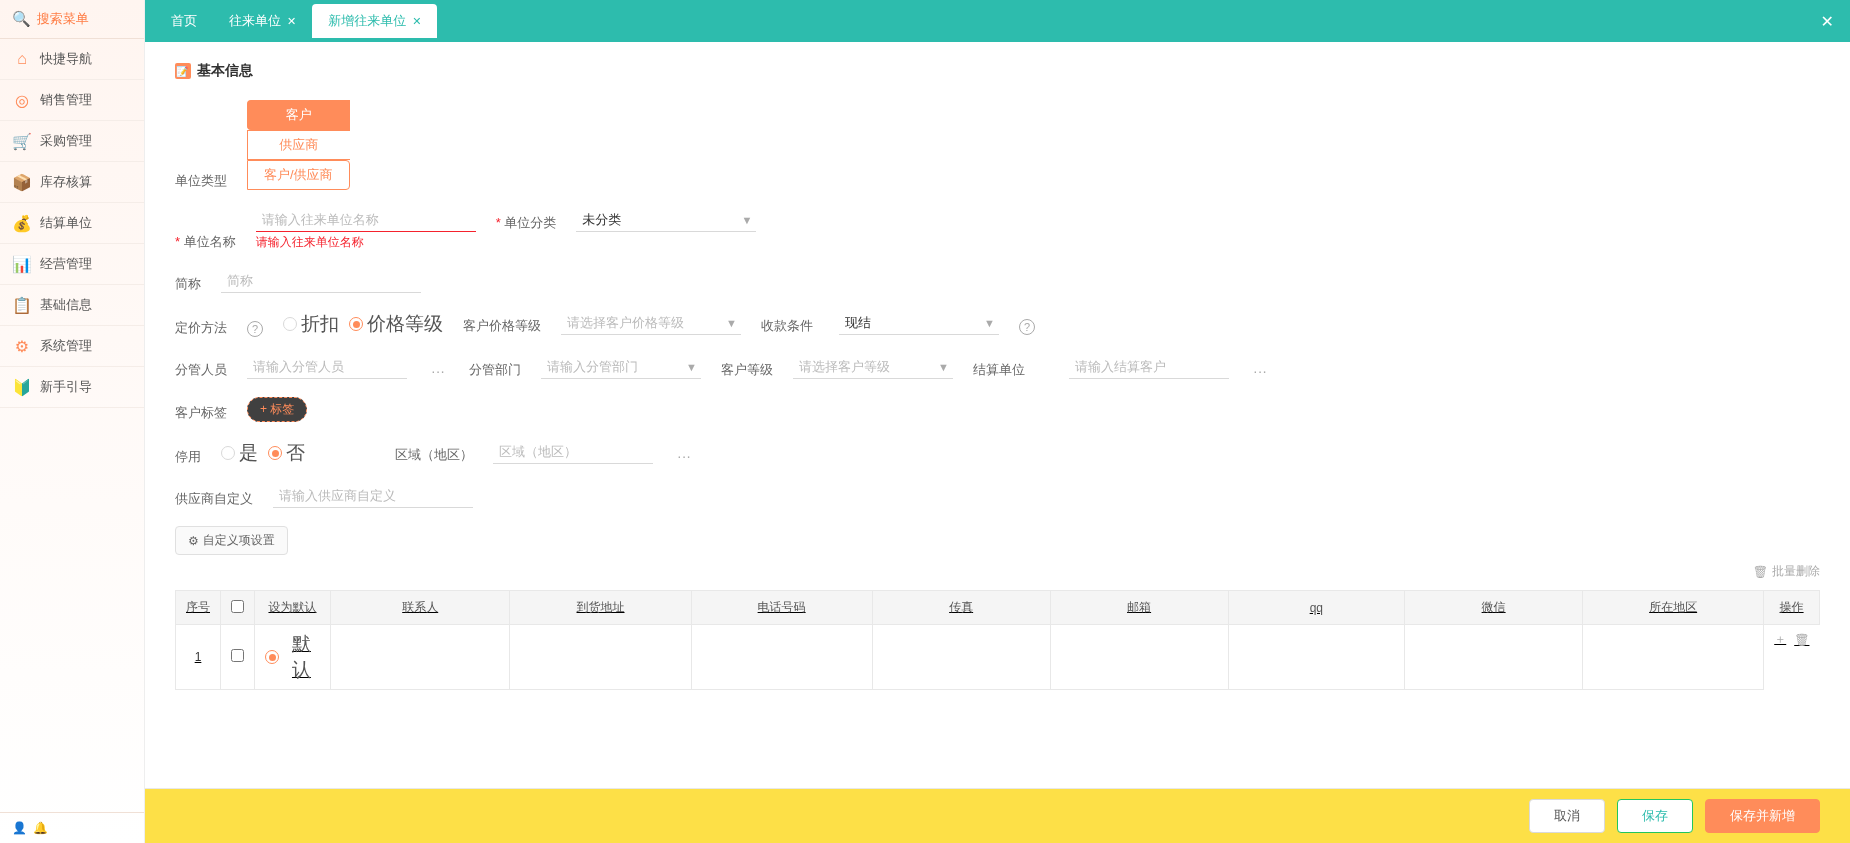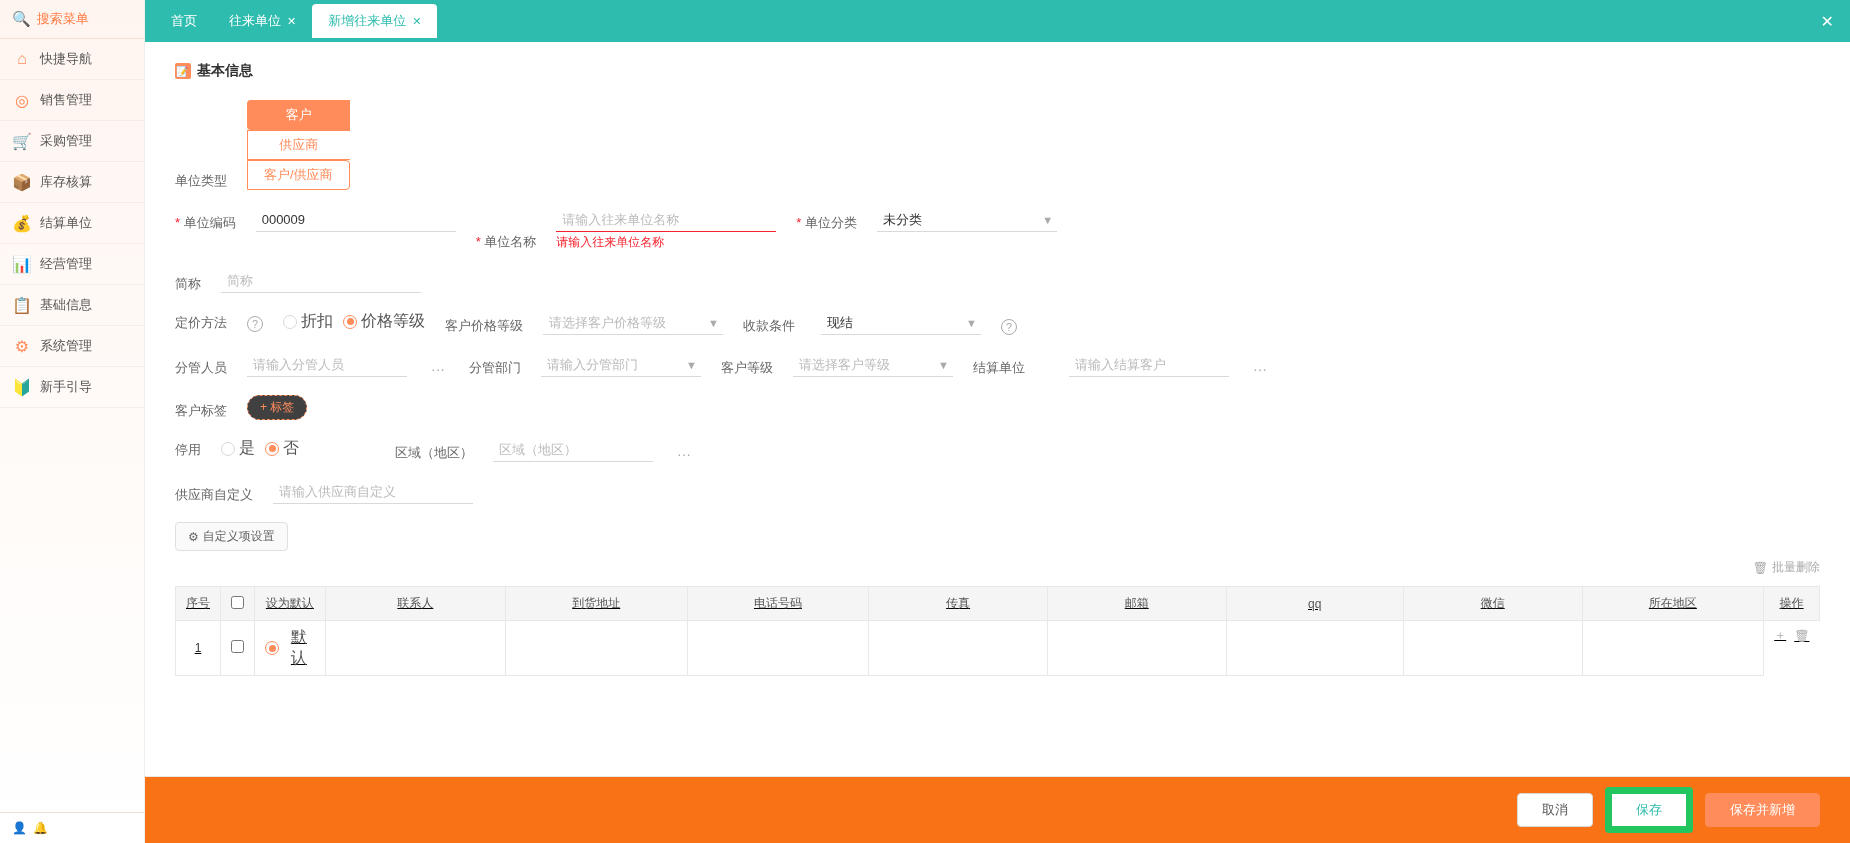--- a/index.html
+++ b/index.html
@@ -203,21 +203,21 @@
     .dropdown-arrow {
       position: absolute;
       right: 4px;
       color: #aaa;
       font-size: 11px;
       pointer-events: none;
     }
 
     
     .radio-group { display: flex; align-items: center; gap: 10px; }
-    .radio-item { display: flex; align-items: center; gap: 4px; cursor: pointer; color: #555; font-size: 16px; }
+    .radio-item { display: flex; align-items: center; gap: 4px; cursor: pointer; color: #555; font-size: 19px; }
     .radio-circle {
       width: 14px; height: 14px;
       border-radius: 50%;
       border: 1.5px solid #d9d9d9;
       display: flex; align-items: center; justify-content: center;
       flex-shrink: 0;
     }
     .radio-circle.checked { border-color: #ff8c5a; }
     .radio-circle.checked::after {
       content: '';
@@ -291,37 +291,37 @@
     .data-table td {
       border: 1px solid #e8e8e8;
       padding: 6px 10px;
       text-align: center;
       color: #333;
     }
     .data-table td input[type="checkbox"] { cursor: pointer; }
 
     
     .action-bar {
-      background: #f97316;
+      background: #fde047;
       border-top: 1px solid #e8e8e8;
       padding: 10px 30px;
       display: flex;
       justify-content: flex-end;
       gap: 12px;
       align-items: center;
     }
     .btn {
       padding: 7px 24px;
       border-radius: 4px;
       font-size: 13px;
       cursor: pointer;
       border: none;
     }
     .btn-default { background: #fff; border: 1px solid #d9d9d9; color: #555; }
-    .btn-primary { background: #fff; border: 7px solid #22c55e; color: #2dbcad; }
+    .btn-primary { background: #fff; border: 1px solid #22c55e; color: #2dbcad; }
     .btn-orange { background: #ff8c5a; color: #fff; border: 1px solid #ff8c5a; }
 
     
     .batch-delete {
       color: #aaa;
       font-size: 12px;
       display: flex;
       align-items: center;
       gap: 4px;
       margin-bottom: 6px;
@@ -412,24 +412,20 @@
         <span class="form-label">单位类型</span>
         <div class="unit-type-group">
           <button class="unit-type-btn active">客户</button>
           <button class="unit-type-btn">供应商</button>
           <button class="unit-type-btn">客户/供应商</button>
         </div>
       </div>
     </div>
 
     <div class="form-row">
-      <div class="form-group">
-        <span class="form-label required">单位编码</span>
-        <input class="form-input" type="text" value="000009" style="width: 200px;">
-      </div>
       <div class="form-group">
         <span class="form-label required">单位名称</span>
         <div class="input-with-error">
           <input class="form-input error" type="text" style="width: 220px; border-bottom-color: rgb(245, 34, 45);" placeholder="请输入往来单位名称">
           <span class="error-text">请输入往来单位名称</span>
         </div>
       </div>
       <div class="form-group">
         <span class="form-label required">单位分类</span>
         <div class="form-select-wrap">

